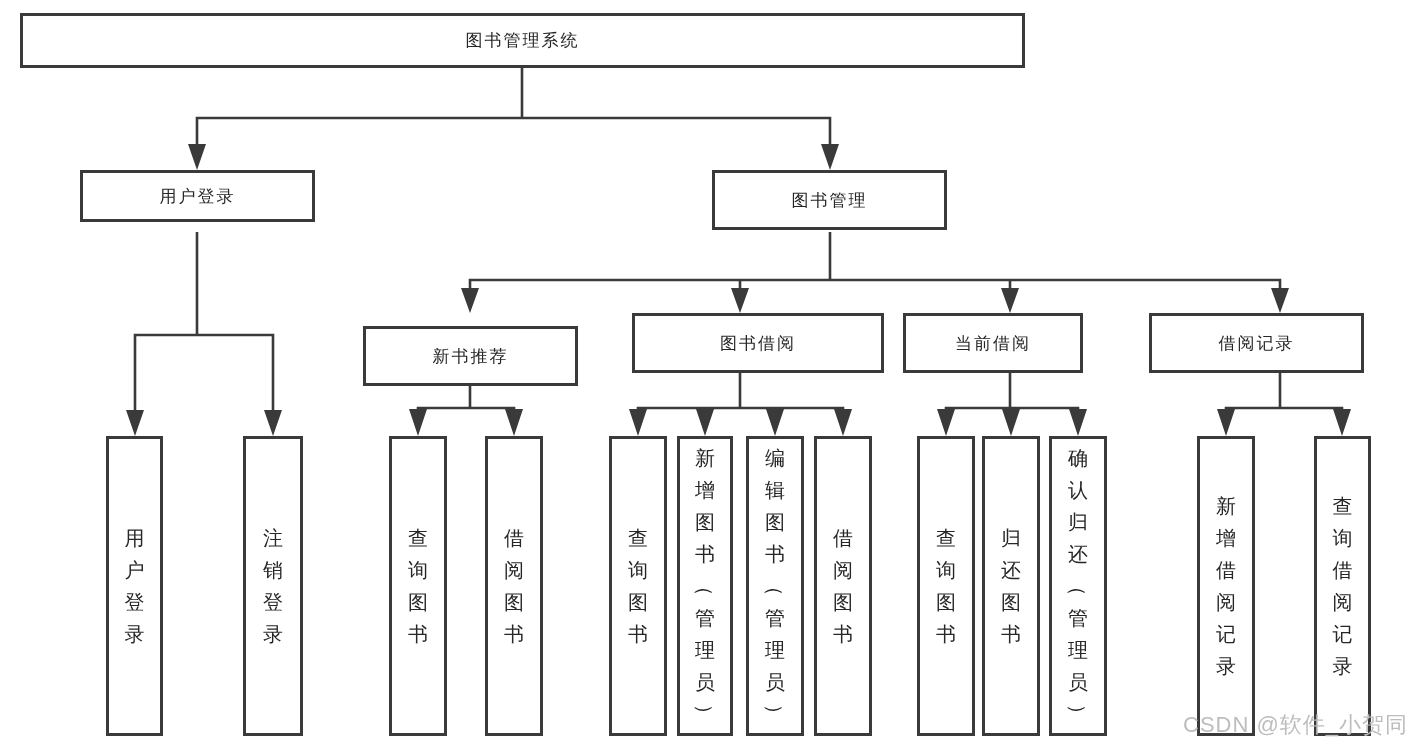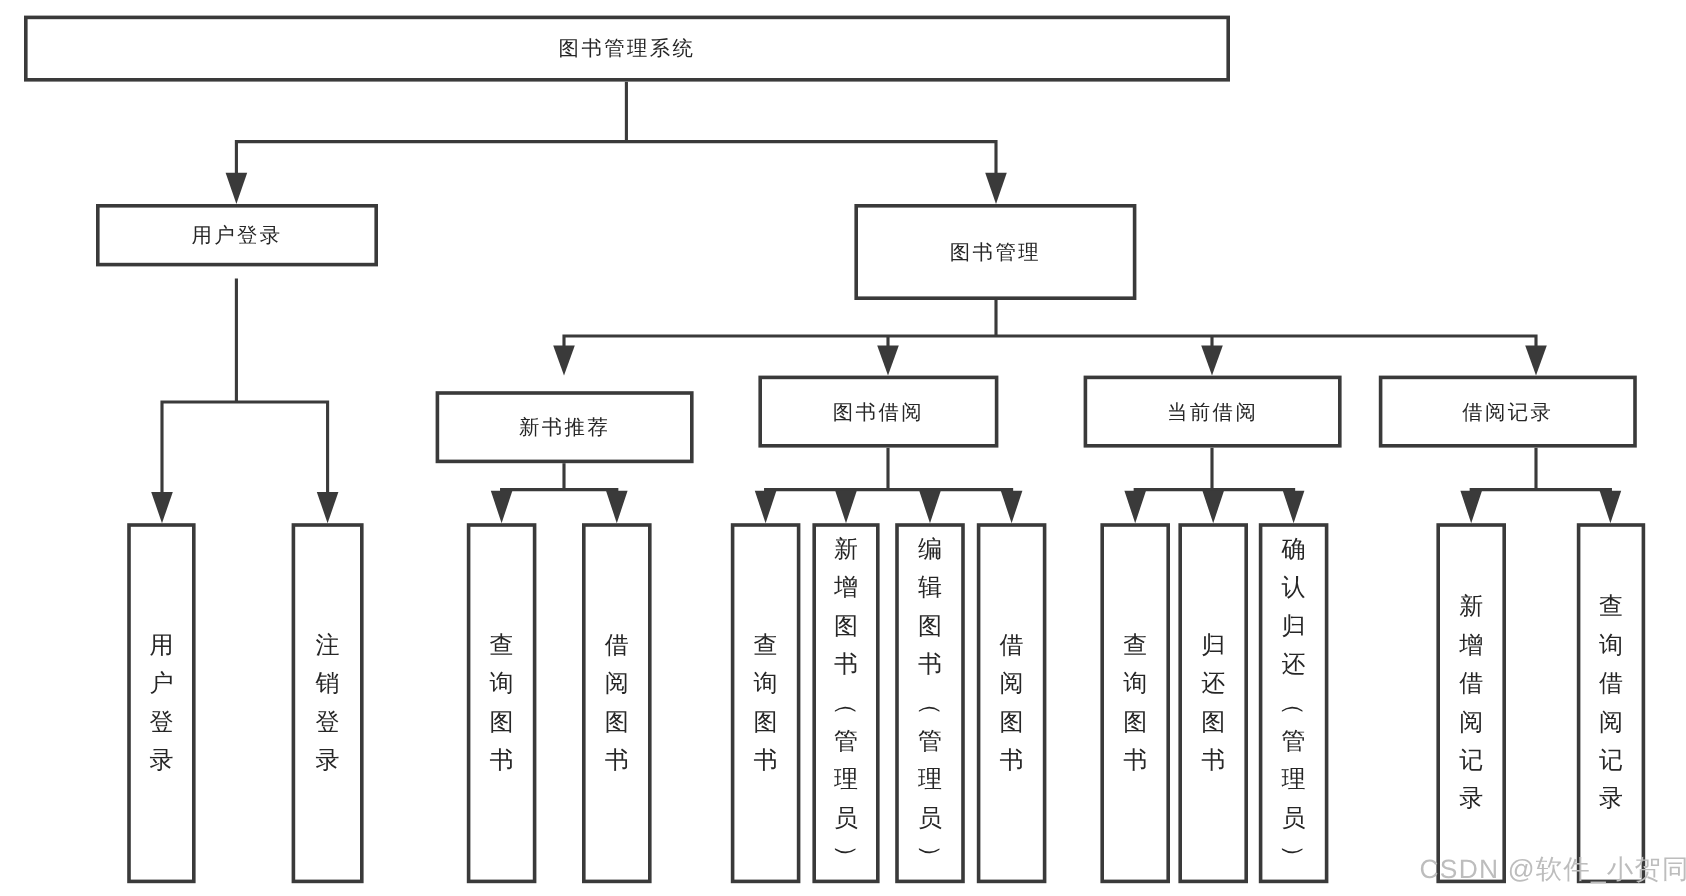--- a/index.html
+++ b/index.html
@@ -75,31 +75,31 @@
     <polygon points="1333,409 1351,409 1342,436"></polygon>
   </svg>
 
   <div class="node h-node" style="left:20px;top:13px;width:1005px;height:55px;">
     <span>图书管理系统</span>
   </div>
 
   <div class="node h-node" style="left:80px;top:170px;width:235px;height:52px;font-family:Liberation Mono, monospace;">
     <span>用户登录</span>
   </div>
-  <div class="node h-node" style="left:712px;top:170px;width:235px;height:80px;">
+  <div class="node h-node" style="left:712px;top:170px;width:235px;height:60px;">
     <span>图书管理</span>
   </div>
 
   <div class="node h-node" style="left:363px;top:326px;width:215px;height:60px;">
     <span>新书推荐</span>
   </div>
-  <div class="node h-node" style="left:632px;top:313px;width:200px;height:60px;">
+  <div class="node h-node" style="left:632px;top:313px;width:252px;height:60px;">
     <span>图书借阅</span>
   </div>
-  <div class="node h-node" style="left:903px;top:313px;width:215px;height:60px;">
+  <div class="node h-node" style="left:903px;top:313px;width:180px;height:60px;">
     <span>当前借阅</span>
   </div>
   <div class="node h-node" style="left:1149px;top:313px;width:215px;height:60px;">
     <span>借阅记录</span>
   </div>
 
   <div class="node" style="left:106px;top:436px;width:57px;height:300px;">
     <div class="vtext">
         <span>用</span>
         <span>户</span>

